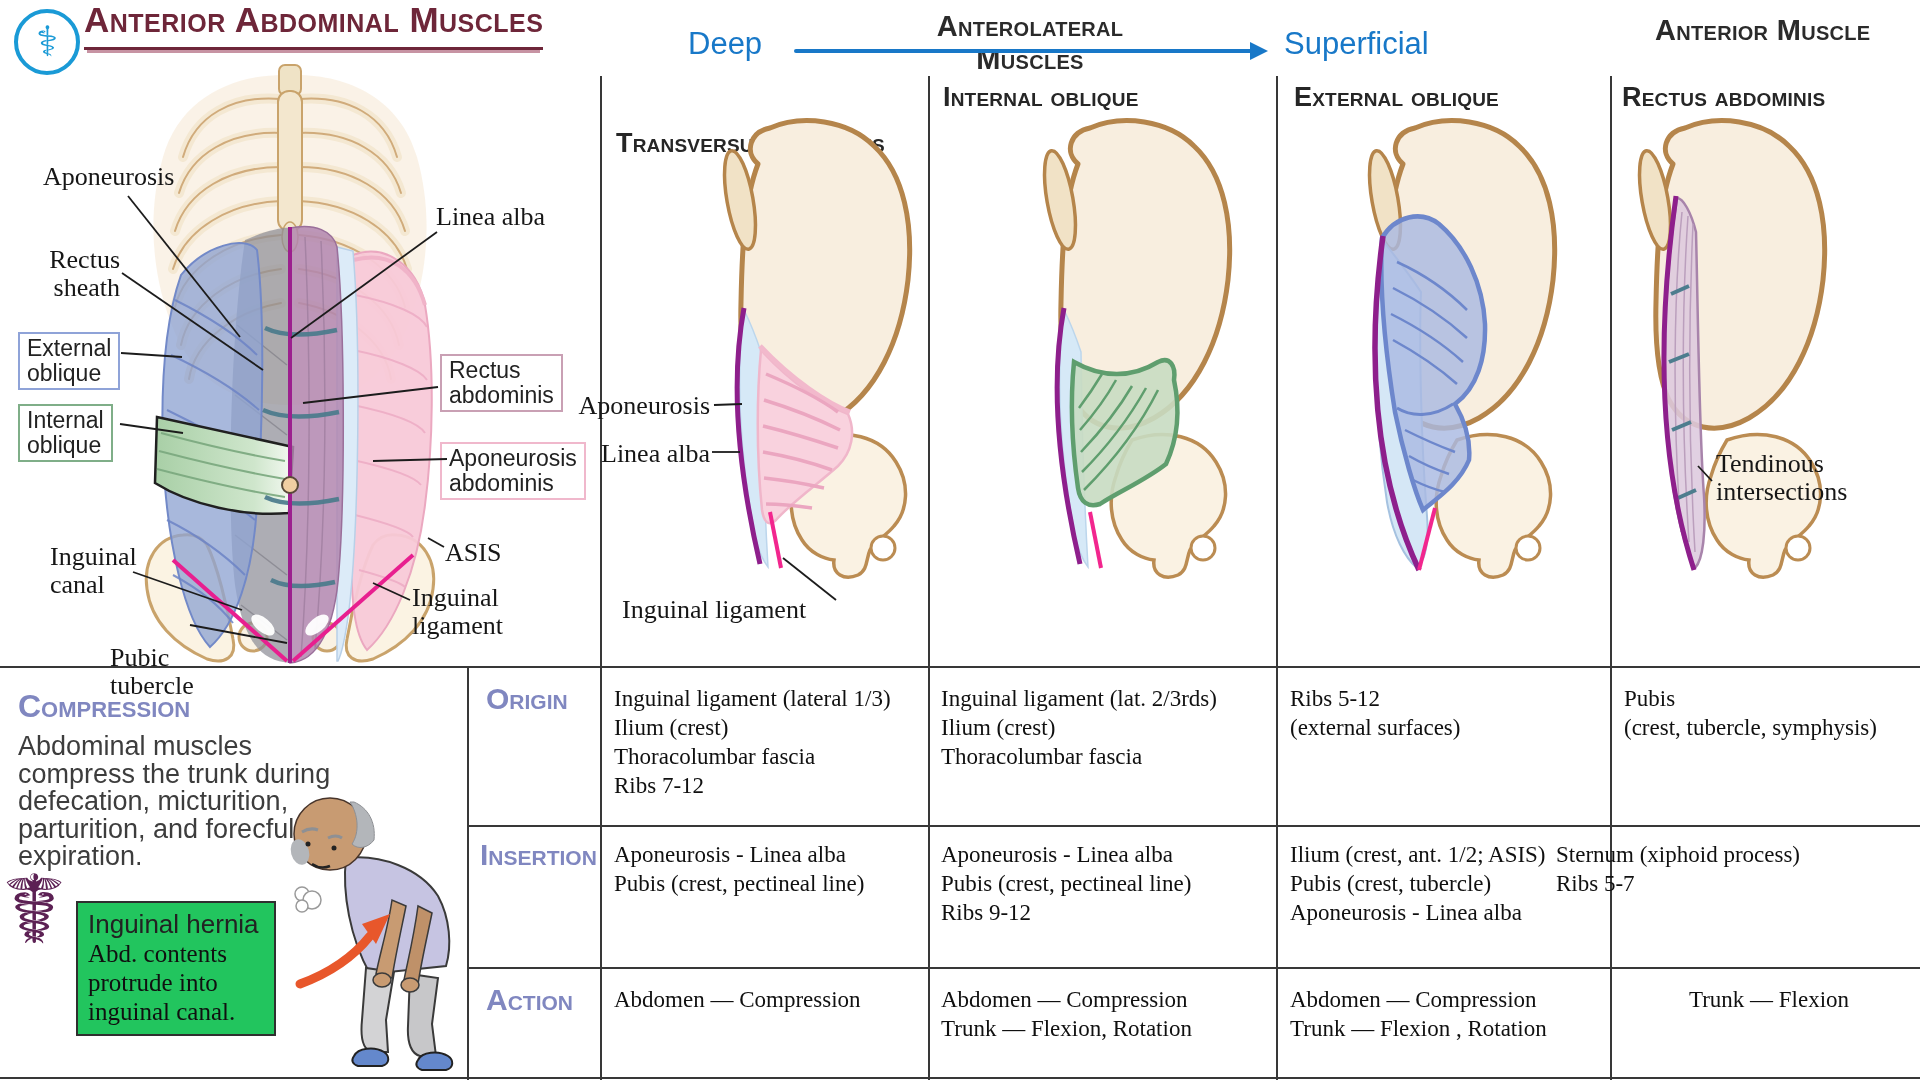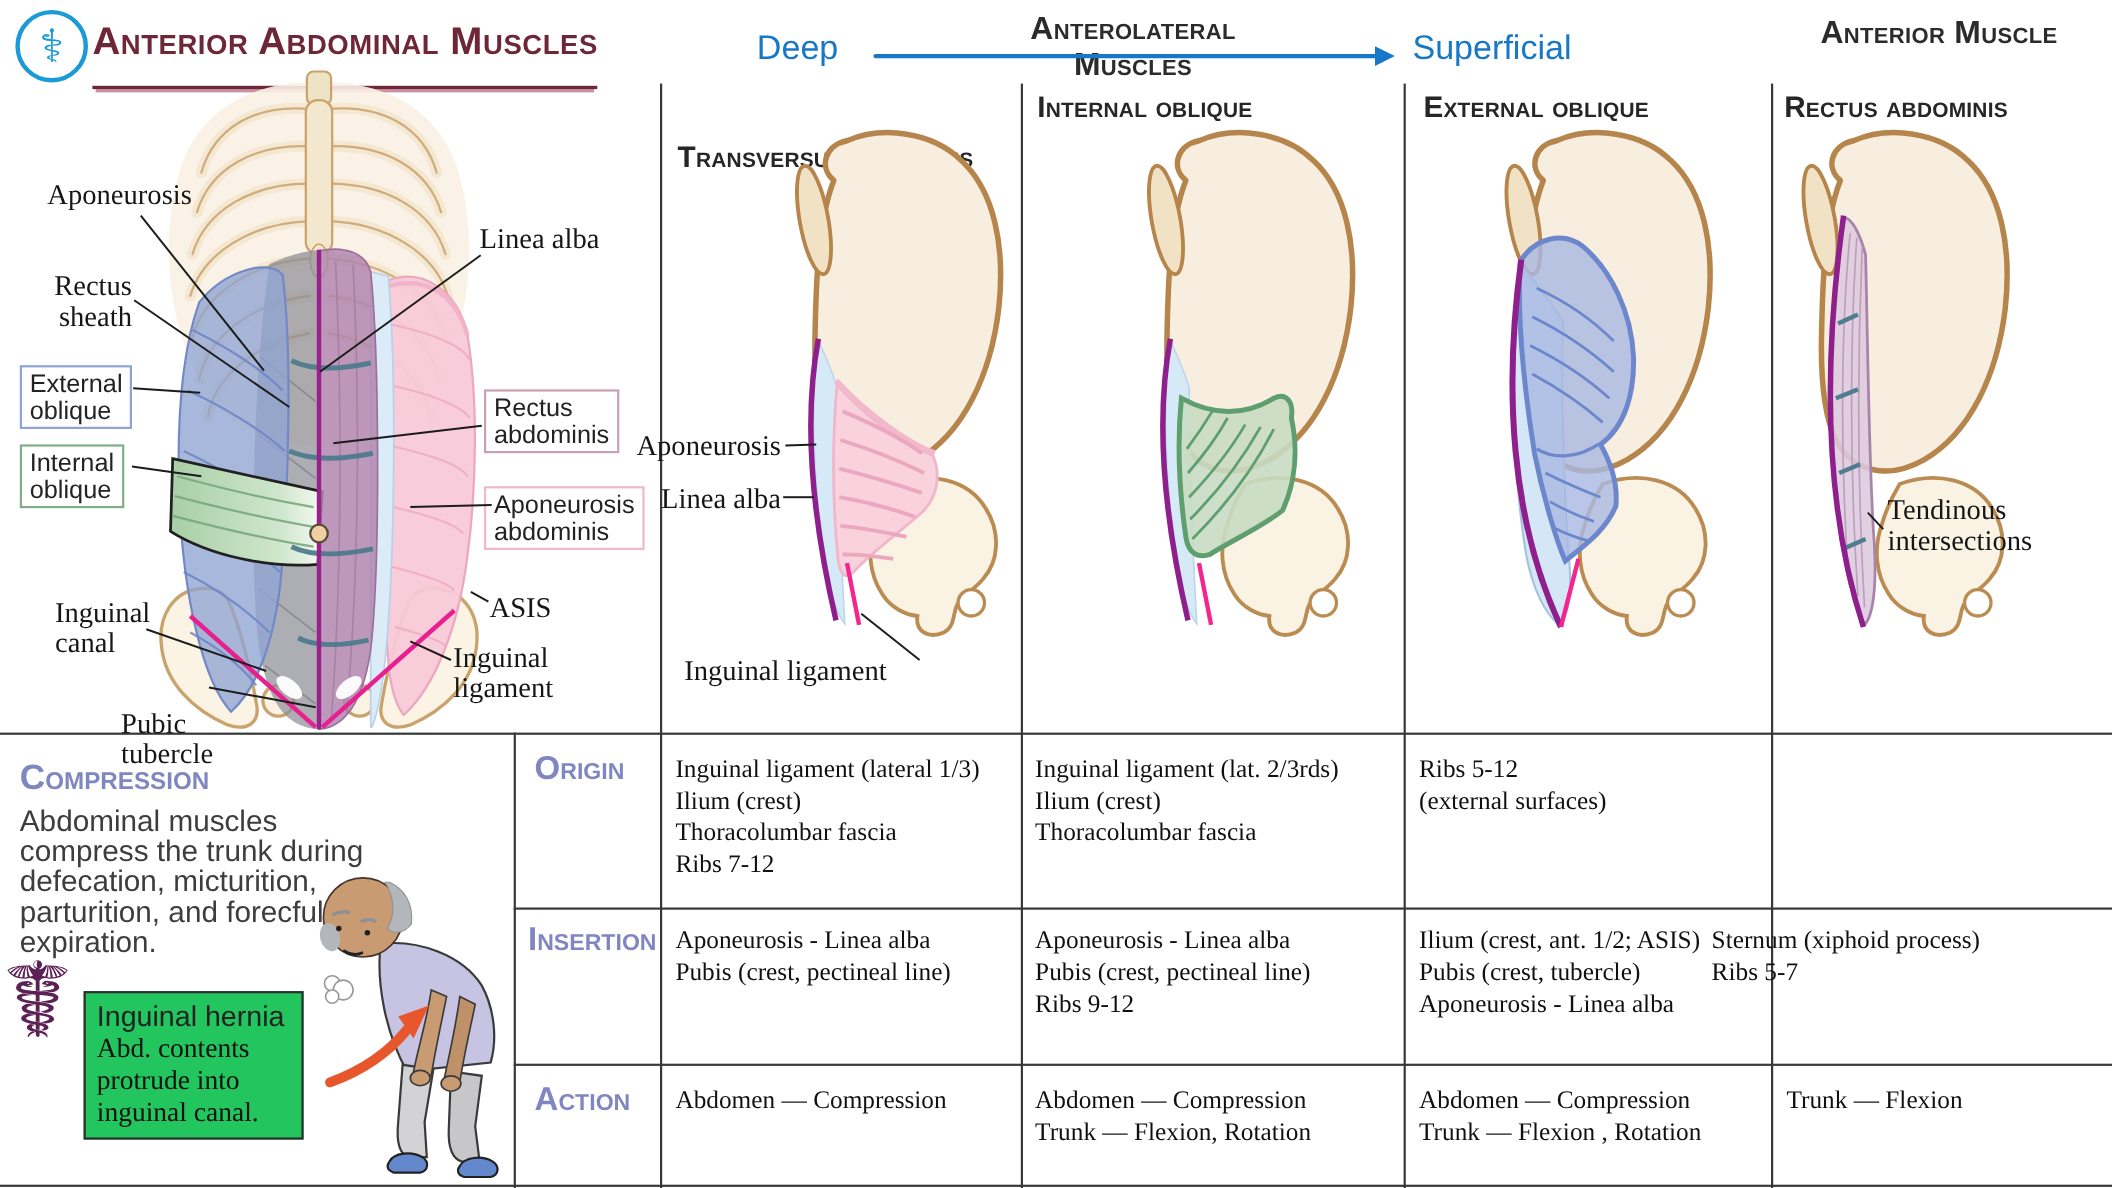--- a/index.html
+++ b/index.html
@@ -4,22 +4,22 @@
 <style>
   html,body{margin:0;padding:0;background:#fff;}
   #stage{position:relative;width:1920px;height:1080px;background:#ffffff;overflow:hidden;
          font-family:"Liberation Sans",sans-serif;color:#1c1c1c;}
   .abs{position:absolute;}
   .sc{font-variant:small-caps;}
   
   .logo{left:14px;top:9px;width:58px;height:58px;border:4px solid #1a9ad6;border-radius:50%;
         display:flex;align-items:center;justify-content:center;}
   .logo span{font-family:"DejaVu Sans",sans-serif;font-size:42px;line-height:1;color:#1a9ad6;}
-  .title{left:84px;top:18px;font-size:35px;font-weight:bold;letter-spacing:.5px;color:#6e2639;
-         padding-bottom:20px;border-bottom:3.5px solid #6e2639;box-shadow:0 6px 0 -3px #c793a3;}
+  .title{left:84px;top:0;font-size:35px;font-weight:bold;letter-spacing:.5px;color:#6e2639;
+         padding-bottom:7px;border-bottom:3.5px solid #6e2639;box-shadow:0 6px 0 -3px #c793a3;}
   .grp-label{font-size:29px;font-weight:bold;color:#2b2b2b;letter-spacing:.3px;}
   .anterolateral{left:880px;top:10px;width:300px;text-align:center;}
   .anterior-m{left:1655px;top:14px;width:220px;}
   .deep{left:688px;top:26px;font-size:31px;color:#1878c8;}
   .superficial{left:1284px;top:26px;font-size:31px;color:#1878c8;}
   .flow-line{left:794px;top:49px;width:458px;height:4px;background:#1878c8;border-radius:2px;}
   .flow-head{left:1250px;top:42px;width:0;height:0;border-top:9px solid transparent;
              border-bottom:9px solid transparent;border-left:18px solid #1878c8;}
   .colhead{top:82px;font-size:27px;font-weight:600;color:#262626;letter-spacing:.2px;}
   
@@ -342,20 +342,24 @@
   </div>
   <div class="abs cell" style="left:941px;top:684px;width:325px;">
     <div>Inguinal ligament (lat. 2/3rds)</div>
       <div>Ilium (crest)</div>
     <div>Thoracolumbar fascia</div>
   </div>
   <div class="abs cell" style="left:1290px;top:684px;width:310px;">
     <div>Ribs 5-12</div>
       <div>(external surfaces)</div>
   </div>
+  <div class="abs cell" style="left:1624px;top:684px;width:290px;">
+    <div>Pubis</div>
+      <div>(crest, tubercle, symphysis)</div>
+  </div>
 
   <div class="abs cell" style="left:614px;top:840px;width:305px;">
     <div>Aponeurosis - Linea alba</div>
       <div>Pubis (crest, pectineal line)</div>
   </div>
   <div class="abs cell" style="left:941px;top:840px;width:325px;">
     <div>Aponeurosis - Linea alba</div>
       <div>Pubis (crest, pectineal line)</div>
     <div>Ribs 9-12</div>
   </div>
@@ -373,21 +377,21 @@
     <div>Abdomen — Compression</div>
   </div>
   <div class="abs cell" style="left:941px;top:985px;width:325px;">
     <div>Abdomen — Compression</div>
       <div>Trunk — Flexion, Rotation</div>
   </div>
   <div class="abs cell" style="left:1290px;top:985px;width:310px;">
     <div>Abdomen — Compression</div>
       <div>Trunk — Flexion , Rotation</div>
   </div>
-  <div class="abs cell" style="left:1624px;top:985px;width:290px;">
+  <div class="abs cell" style="left:1624px;top:985px;width:290px;text-align:center;">
     <div>Trunk — Flexion</div>
   </div>
 
   <div class="abs comp-head sc">Compression</div>
   <div class="abs comp-body">
     <div>Abdominal muscles</div>
     <div>compress the trunk during</div>
     <div>defecation, micturition,</div>
     <div>parturition, and forecful</div>
     <div>expiration.</div>

